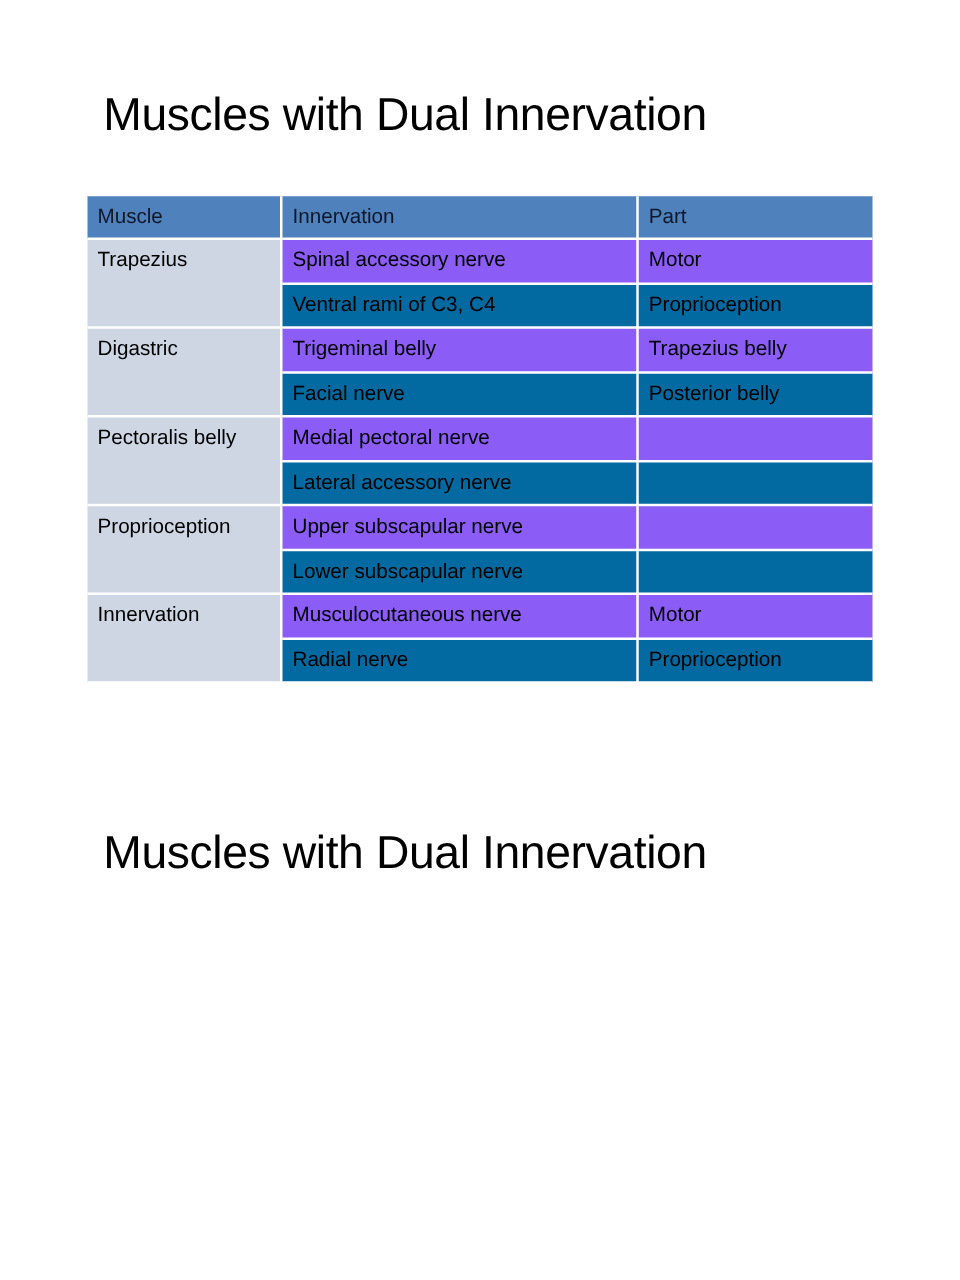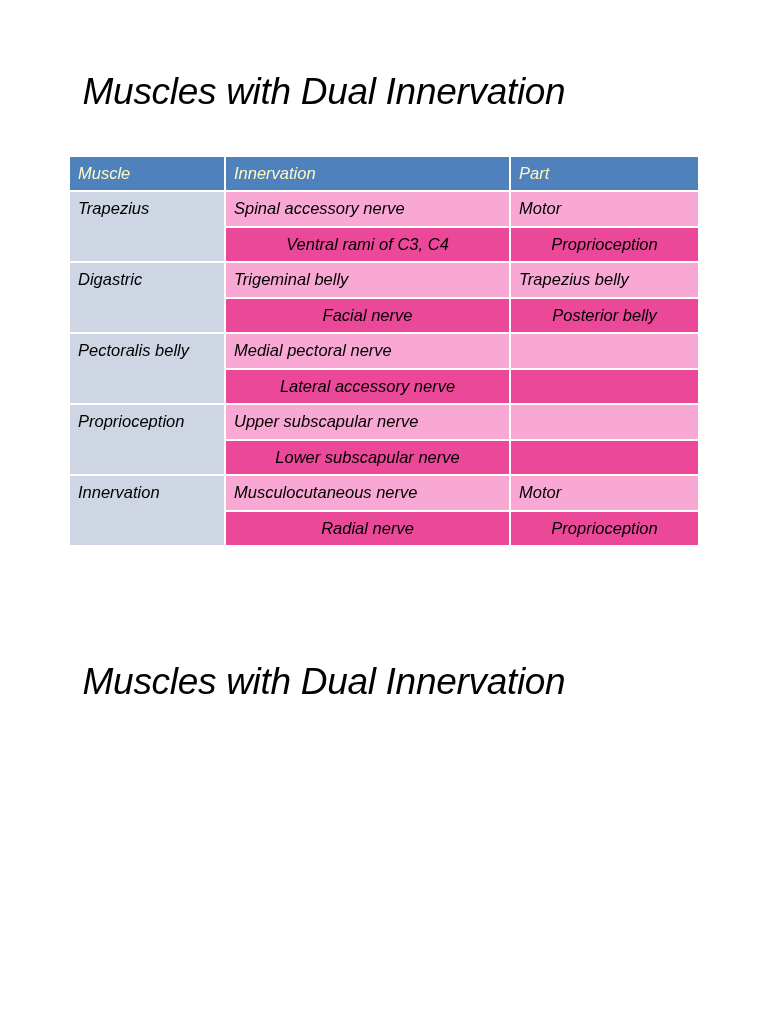--- a/index.html
+++ b/index.html
@@ -13,21 +13,20 @@
     height: 1024px;
     overflow: hidden;
     font-family: "Liberation Sans", sans-serif;
     color: #000000;
     position: relative;
   }
 
   .slide {
     position: relative;
     width: 648px;
-    font-style: italic;
   }
   .slide-one { height: 600px; }
   .slide-two { height: 424px; }
 
   .slide-title {
     text-align: center;
     font-size: 37px;
     font-weight: 400;
     color: #000000;
     letter-spacing: -0.3px;
@@ -59,30 +58,30 @@
     font-weight: 400;
     line-height: 1.24;
     border-right: 2px solid #ffffff;
     border-bottom: 2px solid #ffffff;
   }
   table.dual-table td:last-child,
   table.dual-table th:last-child { border-right: none; }
 
   thead th {
     background: #4F81BD;
-    color: #fef9c3;
+    color: #0f172a;
     font-weight: bold;
     font-size: 16.5px;
     height: 34px;
     padding-top: 5px;
     border-bottom: 2px solid #ffffff;
   }
 
-  tbody tr.row-dark td { background: #f9a8d4; }
-  tbody tr.row-light td { background: #ec4899; text-align: center; }
+  tbody tr.row-dark td { background: #8b5cf6; }
+  tbody tr.row-light td { background: #0369a1; }
   td.muscle-cell { background: #CED5E3 !important; }
 
   
   .t1 col.c-muscle { width: 155px; }
   .t1 col.c-innerv { width: 285px; }
   .t1 col.c-part   { width: 188px; }
 
   .t1 tbody td { height: 35px; }
 </style>
 </head>

